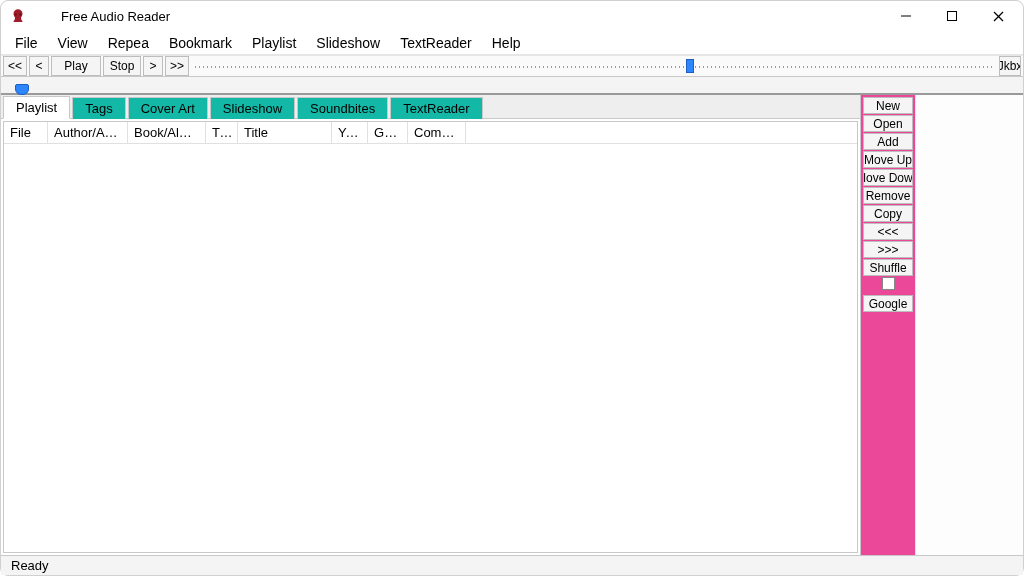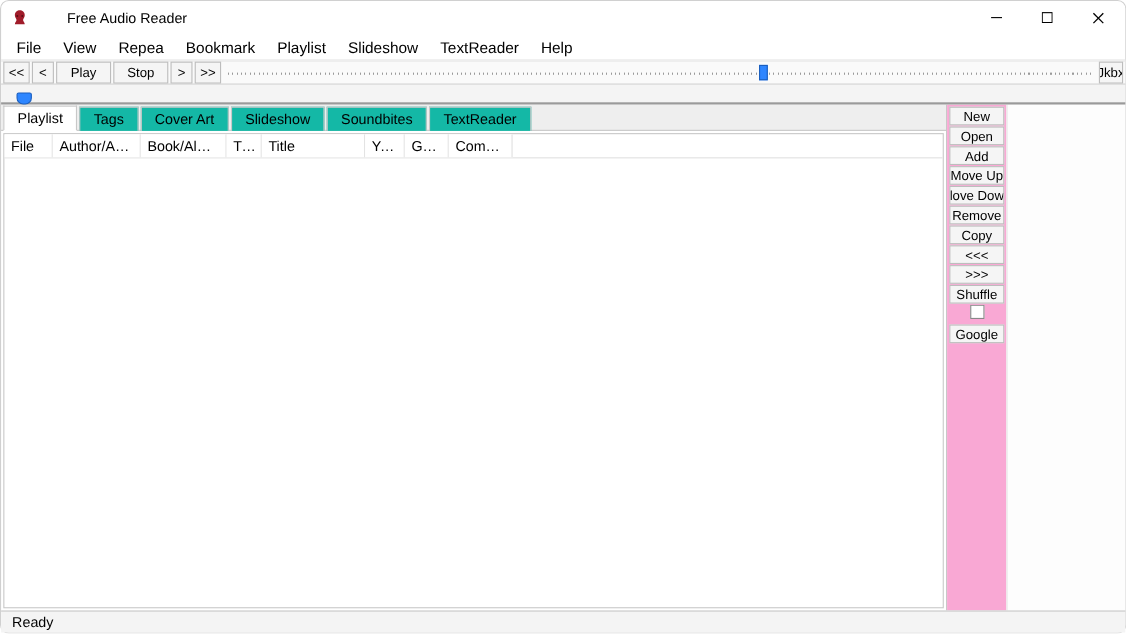--- a/index.html
+++ b/index.html
@@ -176,21 +176,21 @@
     text-overflow: ellipsis;
   }
   
   .right-pane {
     width: 54px;
     flex: 0 0 54px;
     display: flex;
     flex-direction: column;
     padding: 2px;
     gap: 1px;
-    background: #f9a8d4;
+    background: #ec4899;
   }
   .rbtn {
     height: 17px;
     border: 1px solid #bdbdbd;
     background: #f5f5f5;
     font-size: 12px;
     display: flex; align-items: center; justify-content: center;
     overflow: hidden;
     white-space: nowrap;
     padding: 0 2px;
@@ -275,21 +275,21 @@
     <div class="menu-item">Playlist</div>
     <div class="menu-item">Slideshow</div>
     <div class="menu-item">TextReader</div>
     <div class="menu-item">Help</div>
   </div>
 
   <div class="toolbar">
     <div class="tbtn small">&lt;&lt;</div>
     <div class="tbtn small">&lt;</div>
     <div class="tbtn" style="width:50px">Play</div>
-    <div class="tbtn" style="width:50px">Stop</div>
+    <div class="tbtn" style="width:38px">Stop</div>
     <div class="tbtn small">&gt;</div>
     <div class="tbtn small">&gt;&gt;</div>
     <div class="seek-track">
       <div class="seek-rail"></div>
       <div class="seek-thumb" id="seek-thumb" style="left: 62%;"></div>
     </div>
     <div class="tbtn" style="width:14px">Jkbx</div>
   </div>
 
   <div class="volumebar">

